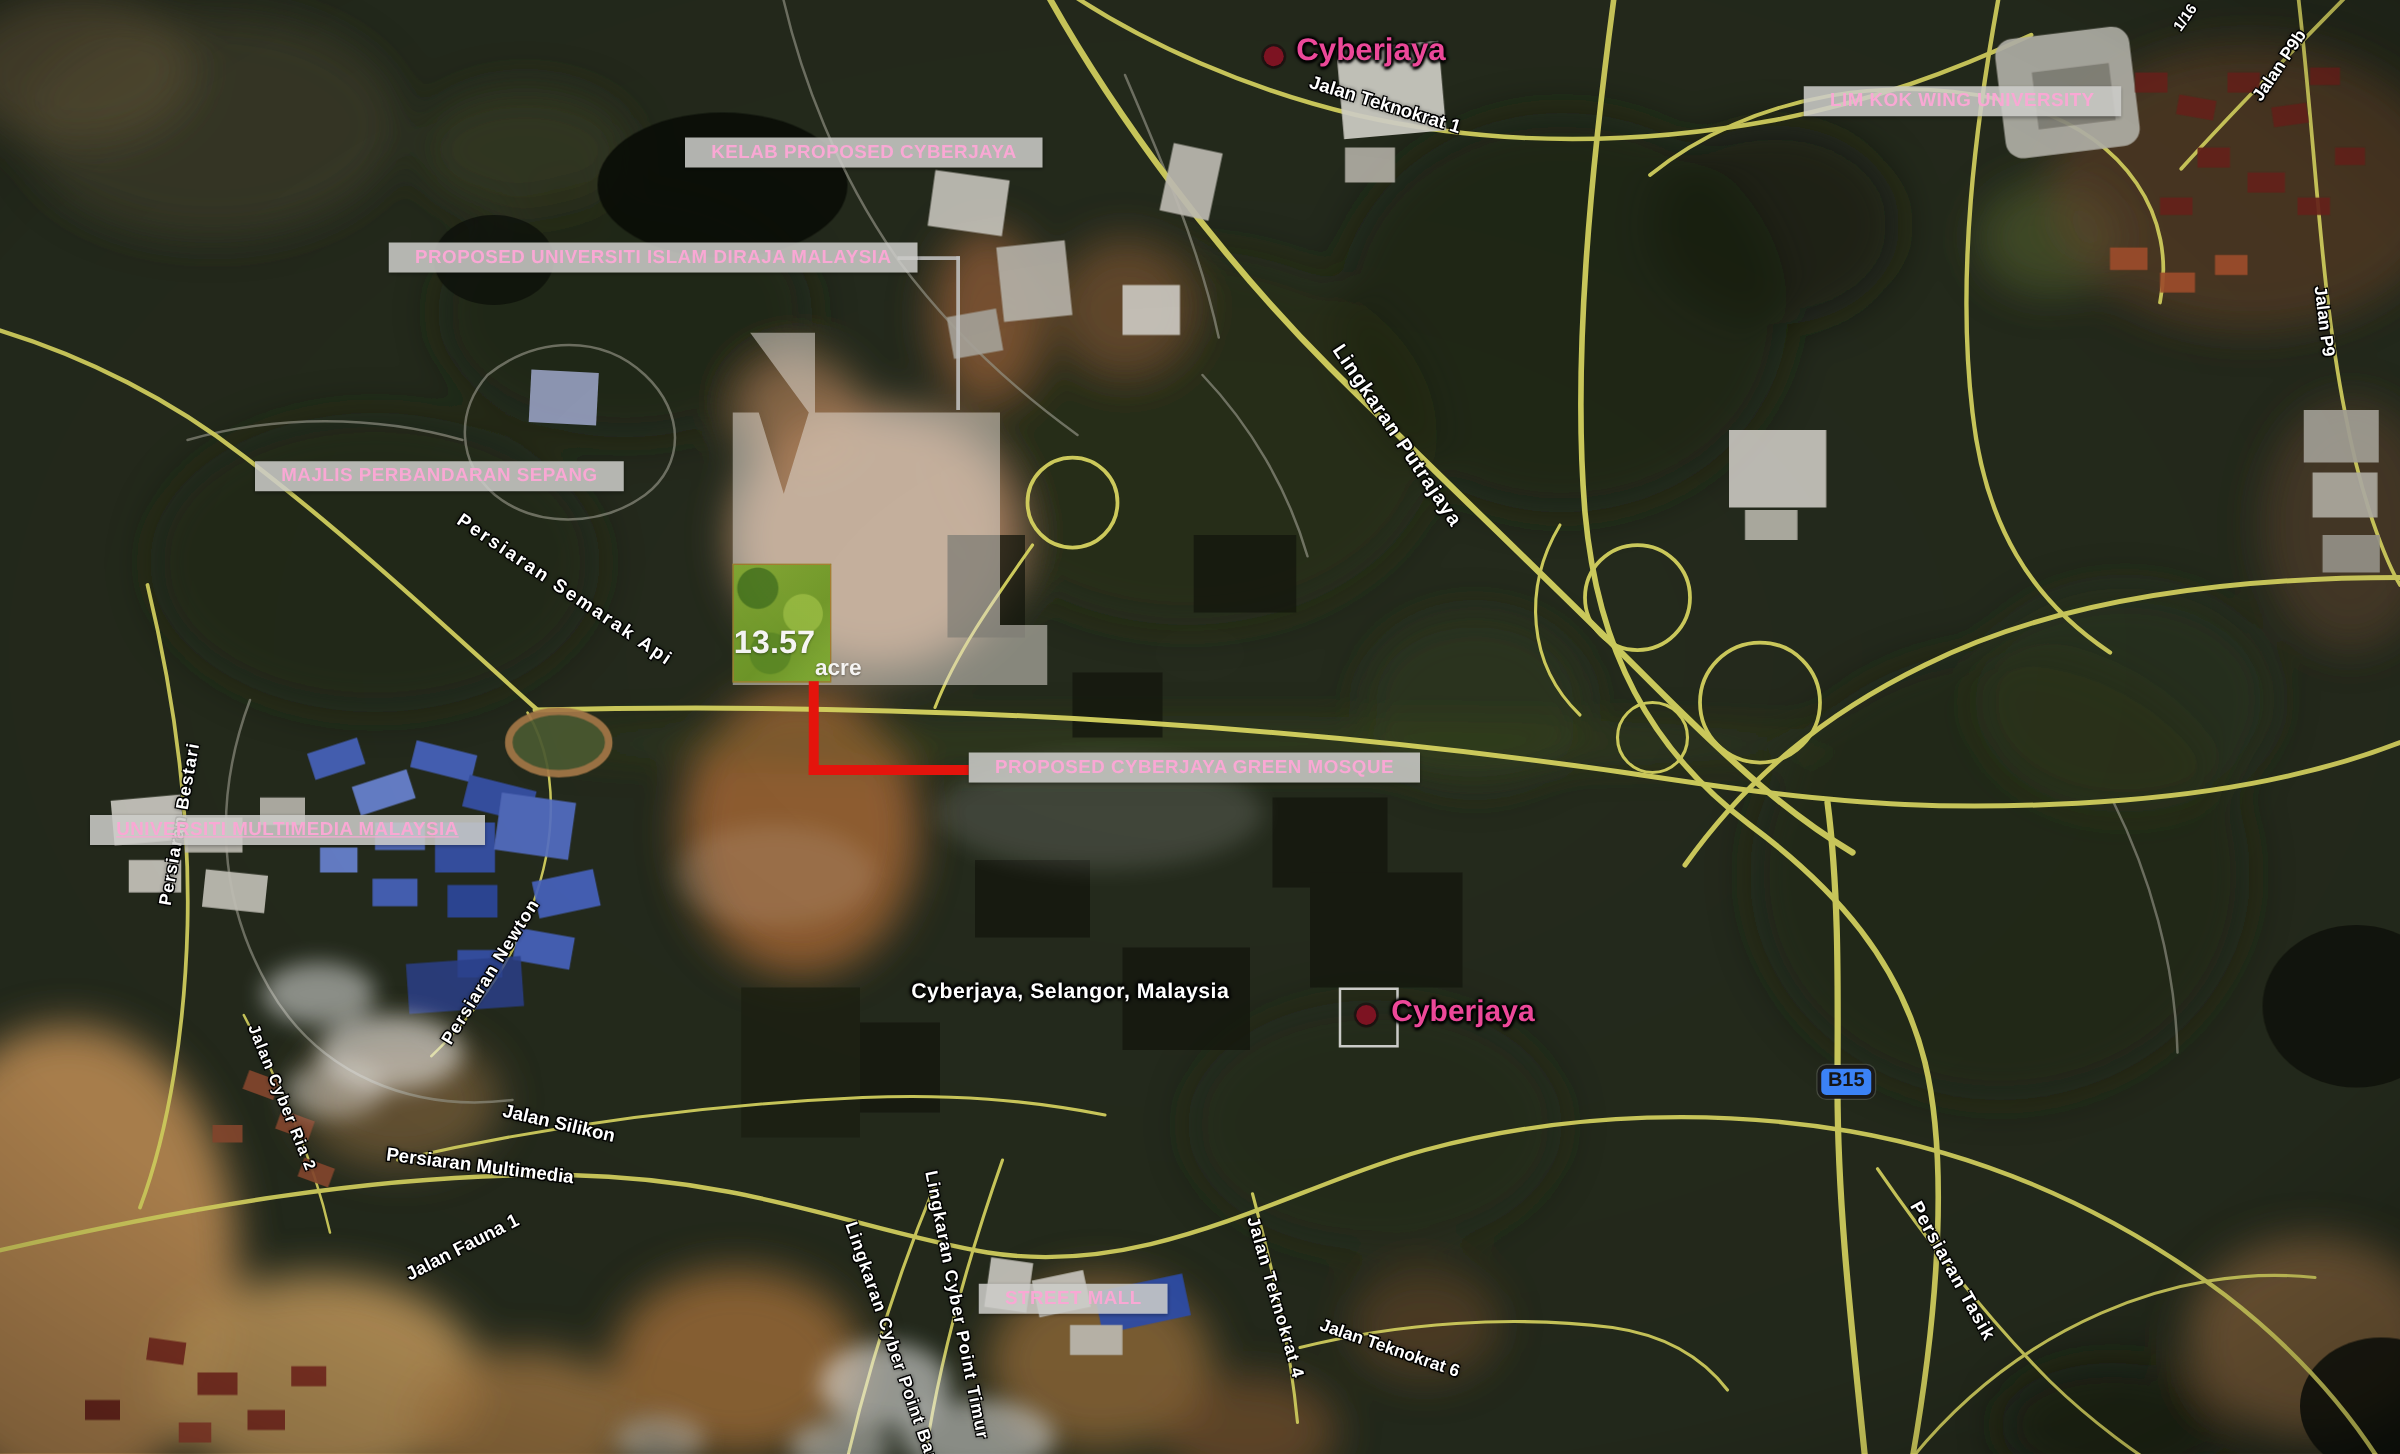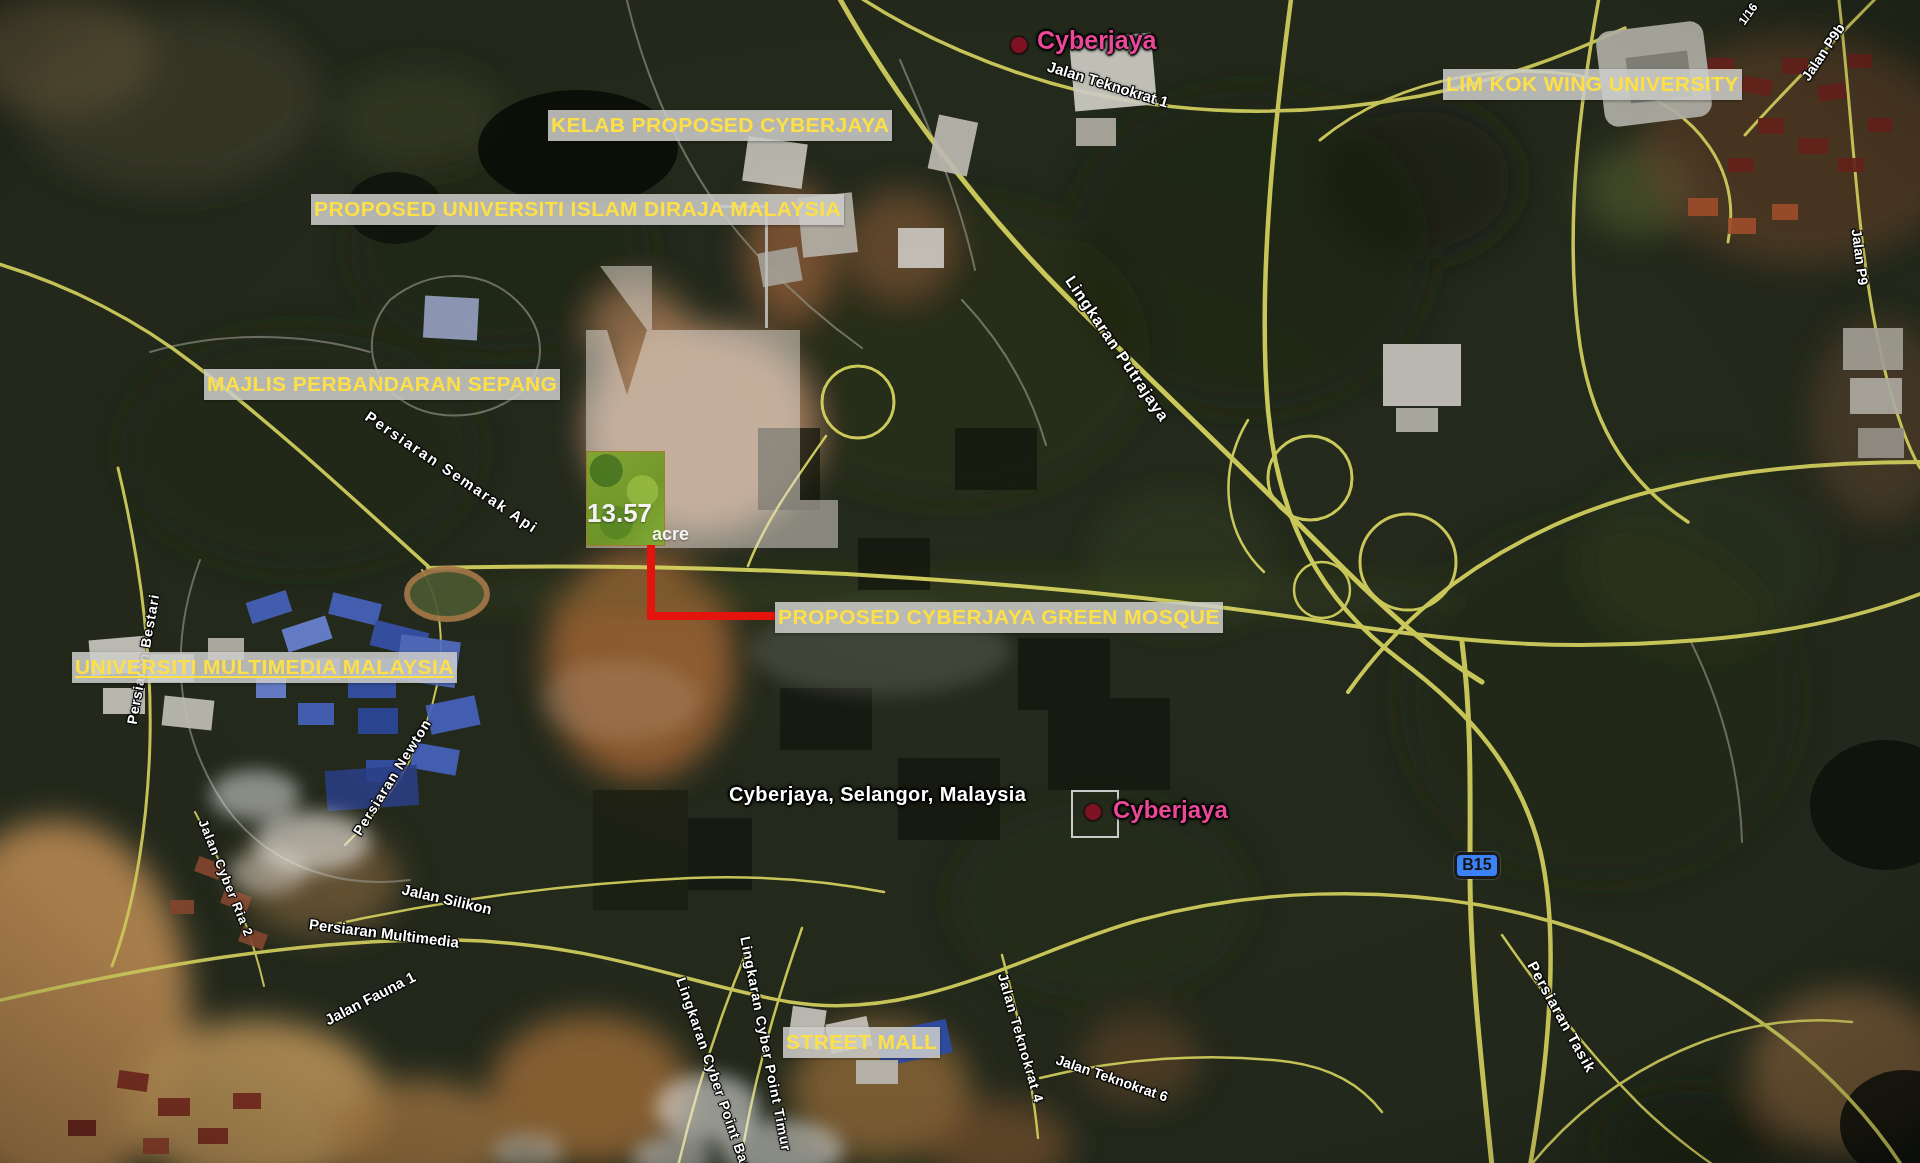--- a/index.html
+++ b/index.html
@@ -28,39 +28,39 @@
       linear-gradient(135deg,#7ca62a,#69961f 60%,#7fae2e);
     opacity:.9;
     display:flex;flex-direction:row;align-items:center;padding-top:28px;box-sizing:border-box;
   }
   .plot-num{font-size:26px;font-weight:bold;color:#fff;line-height:26px;text-shadow:0 1px 2px rgba(0,0,0,.45);}
   .plot-unit{font-size:18px;font-weight:bold;color:#fff;align-self:flex-end;margin-right:9px;margin-top:-1px;text-shadow:0 1px 2px rgba(0,0,0,.45);}
   .red-v{position:absolute;left:647px;top:545px;width:8px;height:75px;background:#e4140c;}
   .red-h{position:absolute;left:647px;top:612px;width:128px;height:8px;background:#e4140c;}
   
   .boxed-label{
-    position:absolute;background:rgba(203,203,200,.87);color:#fde047;
-    font-weight:bold;font-size:21px;letter-spacing:.4px;white-space:nowrap;
-    padding:3px 3px 4px;box-shadow:0 1px 3px rgba(0,0,0,.35);
+    position:absolute;background:rgba(203,203,200,.87);color:#f9a8d4;
+    font-weight:bold;font-size:15px;letter-spacing:.4px;white-space:nowrap;
+    padding:3px 21px 4px;box-shadow:0 1px 3px rgba(0,0,0,.35);
   }
   .road-label{
     position:absolute;color:#fff;font-weight:bold;font-size:14px;white-space:nowrap;
     text-shadow:-1px -1px 0 #000,1px -1px 0 #000,-1px 1px 0 #000,1px 1px 0 #000,0 0 4px #000;
   }
   .marker-label{
     position:absolute;color:#ec4899;font-weight:bold;white-space:nowrap;
     text-shadow:-2px 0 2px #000,2px 0 2px #000,0 -2px 2px #000,0 2px 2px #000,0 0 5px #000;
   }
   .marker-dot{
     position:absolute;width:16px;height:16px;border-radius:50%;background:#7d1322;
     box-shadow:0 0 0 2px rgba(28,8,12,.55),0 1px 3px rgba(0,0,0,.6);
   }
   .select-box{position:absolute;width:44px;height:44px;border:2px solid rgba(232,232,230,.85);}
   .caption{
-    position:absolute;left:729px;top:783px;font-size:20px;font-weight:bold;color:#fff;letter-spacing:.4px;
+    position:absolute;left:729px;top:783px;font-size:17px;font-weight:bold;color:#fff;letter-spacing:.4px;
     text-shadow:-2px 0 2px #000,2px 0 2px #000,0 -2px 2px #000,0 2px 2px #000,0 0 6px #000;
   }
   .badge{
     position:absolute;left:1454px;top:852px;width:40px;padding-bottom:1px;
     background:#3b82f6;color:#151515;border:3px solid #1a1a1a;border-radius:7px;
     font-weight:bold;font-size:16px;line-height:20px;text-align:center;
     box-shadow:0 0 0 1px rgba(255,255,255,.15);
   }
 </style>
 </head>

